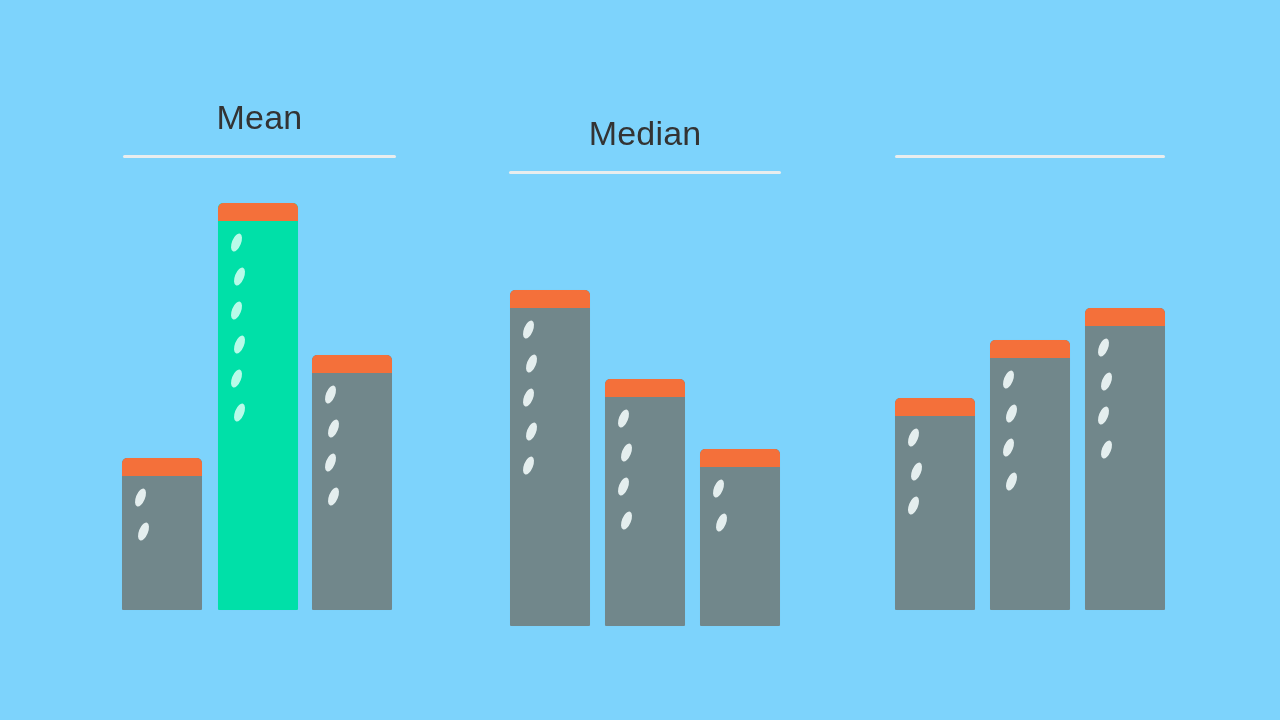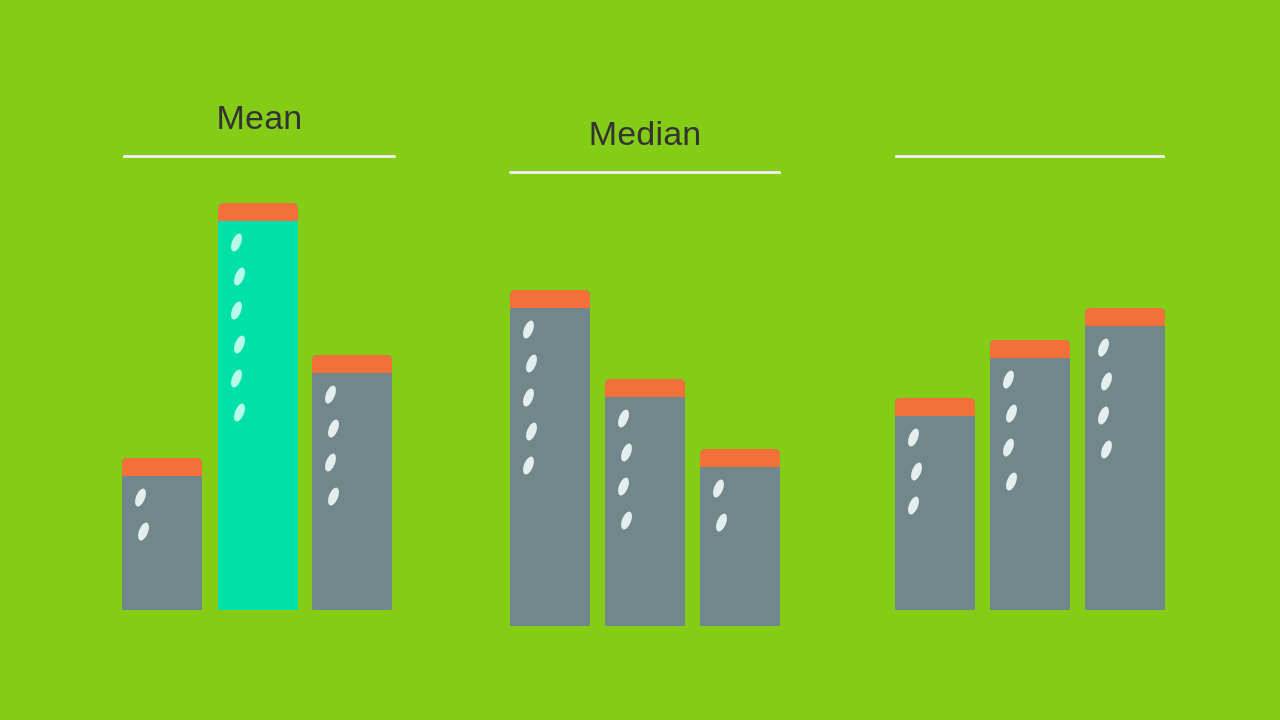--- a/index.html
+++ b/index.html
@@ -54,21 +54,21 @@
     border-radius:50%;
     background:#eef6f6;
     opacity:.92;
     transform:rotate(22deg);
   }
   .dash.on-teal{background:#d8fff4;opacity:.85;}
 </style>
 </head>
 <body>
 
-<div id="stage" style="background: #84cc16;">
+<div id="stage" style="background: #7dd3fc;">
     <div class="group" style="left: 0px; top: 0px; width: 1280px; height: 720px;">
       <div class="group-title" style="left: 123px; top: 100px; width: 273px; color: rgb(51, 51, 51);">Mean</div>
       <div class="group-rule" style="left: 123px; top: 155px; width: 273px; background: rgb(233, 237, 238);"></div>
       <div class="bar" style="left: 122px; top: 458px; width: 80px; height: 152px;">
         <div class="bar-body" style="background: rgb(113, 135, 139);"></div>
         <div class="bar-cap" style="height: 18px; background: rgb(244, 112, 58);"></div>
         <div class="dash" style="left: 14px; top: 30px;"></div>
         <div class="dash" style="left: 17px; top: 64px;"></div>
       </div>
       <div class="bar" style="left: 218px; top: 203px; width: 80px; height: 407px;">

